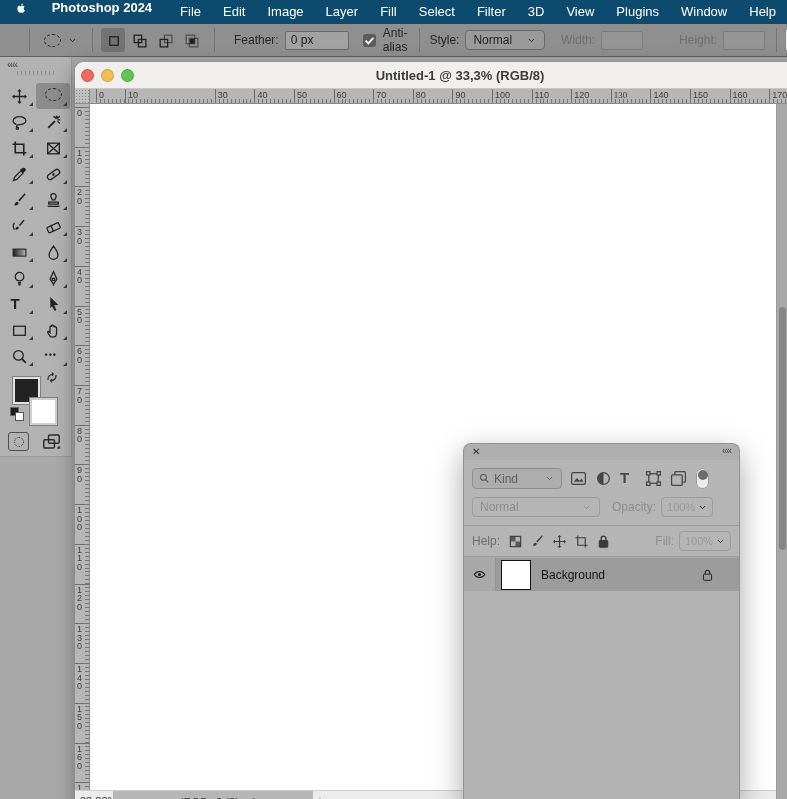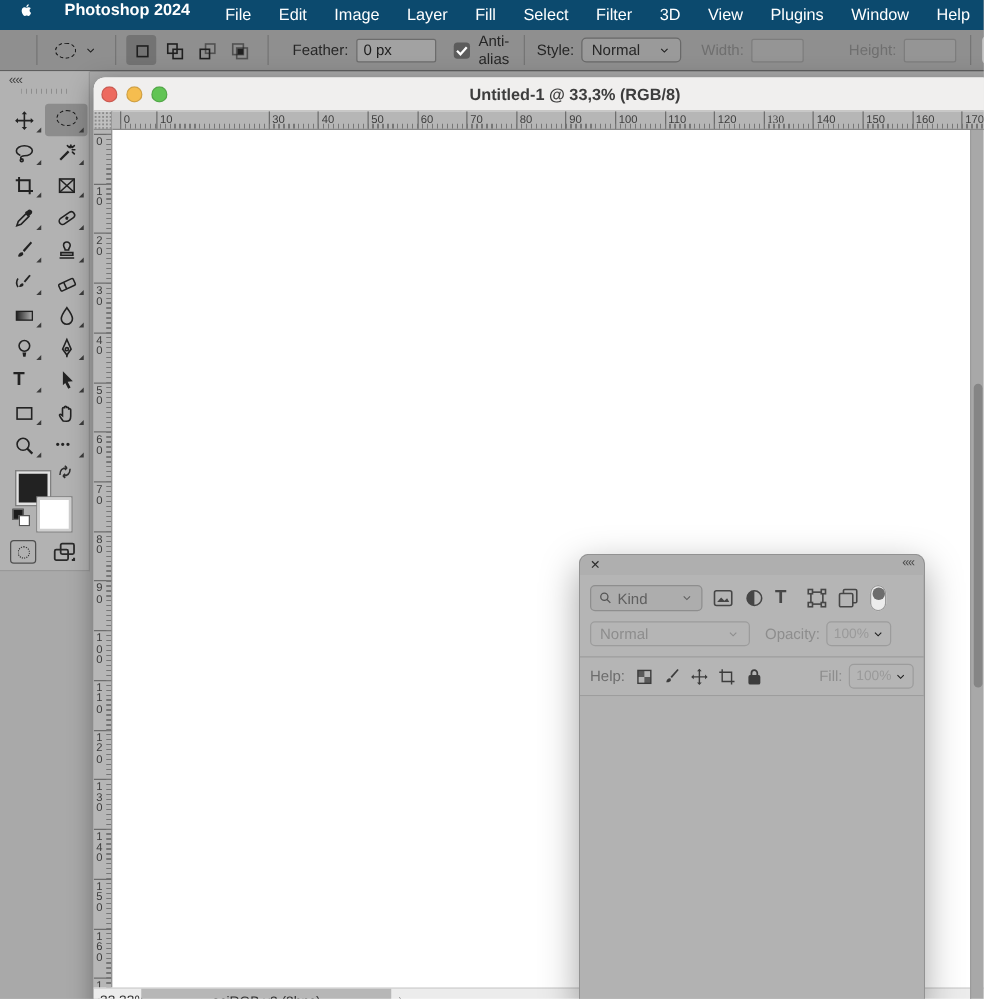--- a/index.html
+++ b/index.html
@@ -643,14 +643,32 @@
     <span class="small-select">
       <span>100%</span>
       <span class="icon chev" style="width:9px">
           <svg viewBox="0 0 16 16" fill="none" stroke="currentColor" stroke-width="1.2">
             <path d="M3.5 5.5L8 10l4.5-4.5" stroke-width="1.6"></path>
           </svg>
         </span>
     </span>
   </div>
   <div class="lp-div"></div>
+  <div class="layer-row">
+    <span class="eye-col">
+      <span class="icon eye-icon">
+          <svg viewBox="0 0 16 16" fill="none" stroke="currentColor" stroke-width="1.2">
+            <path d="M1.5 8S4 4.3 8 4.3 14.5 8 14.5 8 12 11.7 8 11.7 1.5 8 1.5 8z" stroke-width="1.3"></path>
+            <circle cx="8" cy="8" r="1.9" fill="currentColor" stroke="none"></circle>
+          </svg>
+        </span>
+    </span>
+    <span class="layer-thumb"></span>
+    <span class="layer-name">Background</span>
+    <span class="icon layer-lock">
+        <svg viewBox="0 0 16 16" fill="none" stroke="currentColor" stroke-width="1.2">
+          <rect x="3" y="7" width="10" height="7.5" rx="1"></rect>
+          <path d="M5.3 7V4.8a2.7 2.7 0 015.4 0V7" stroke-width="1.4"></path>
+        </svg>
+      </span>
+  </div>
   <div class="lp-rest"></div>
 </div>
 
 </body></html>

